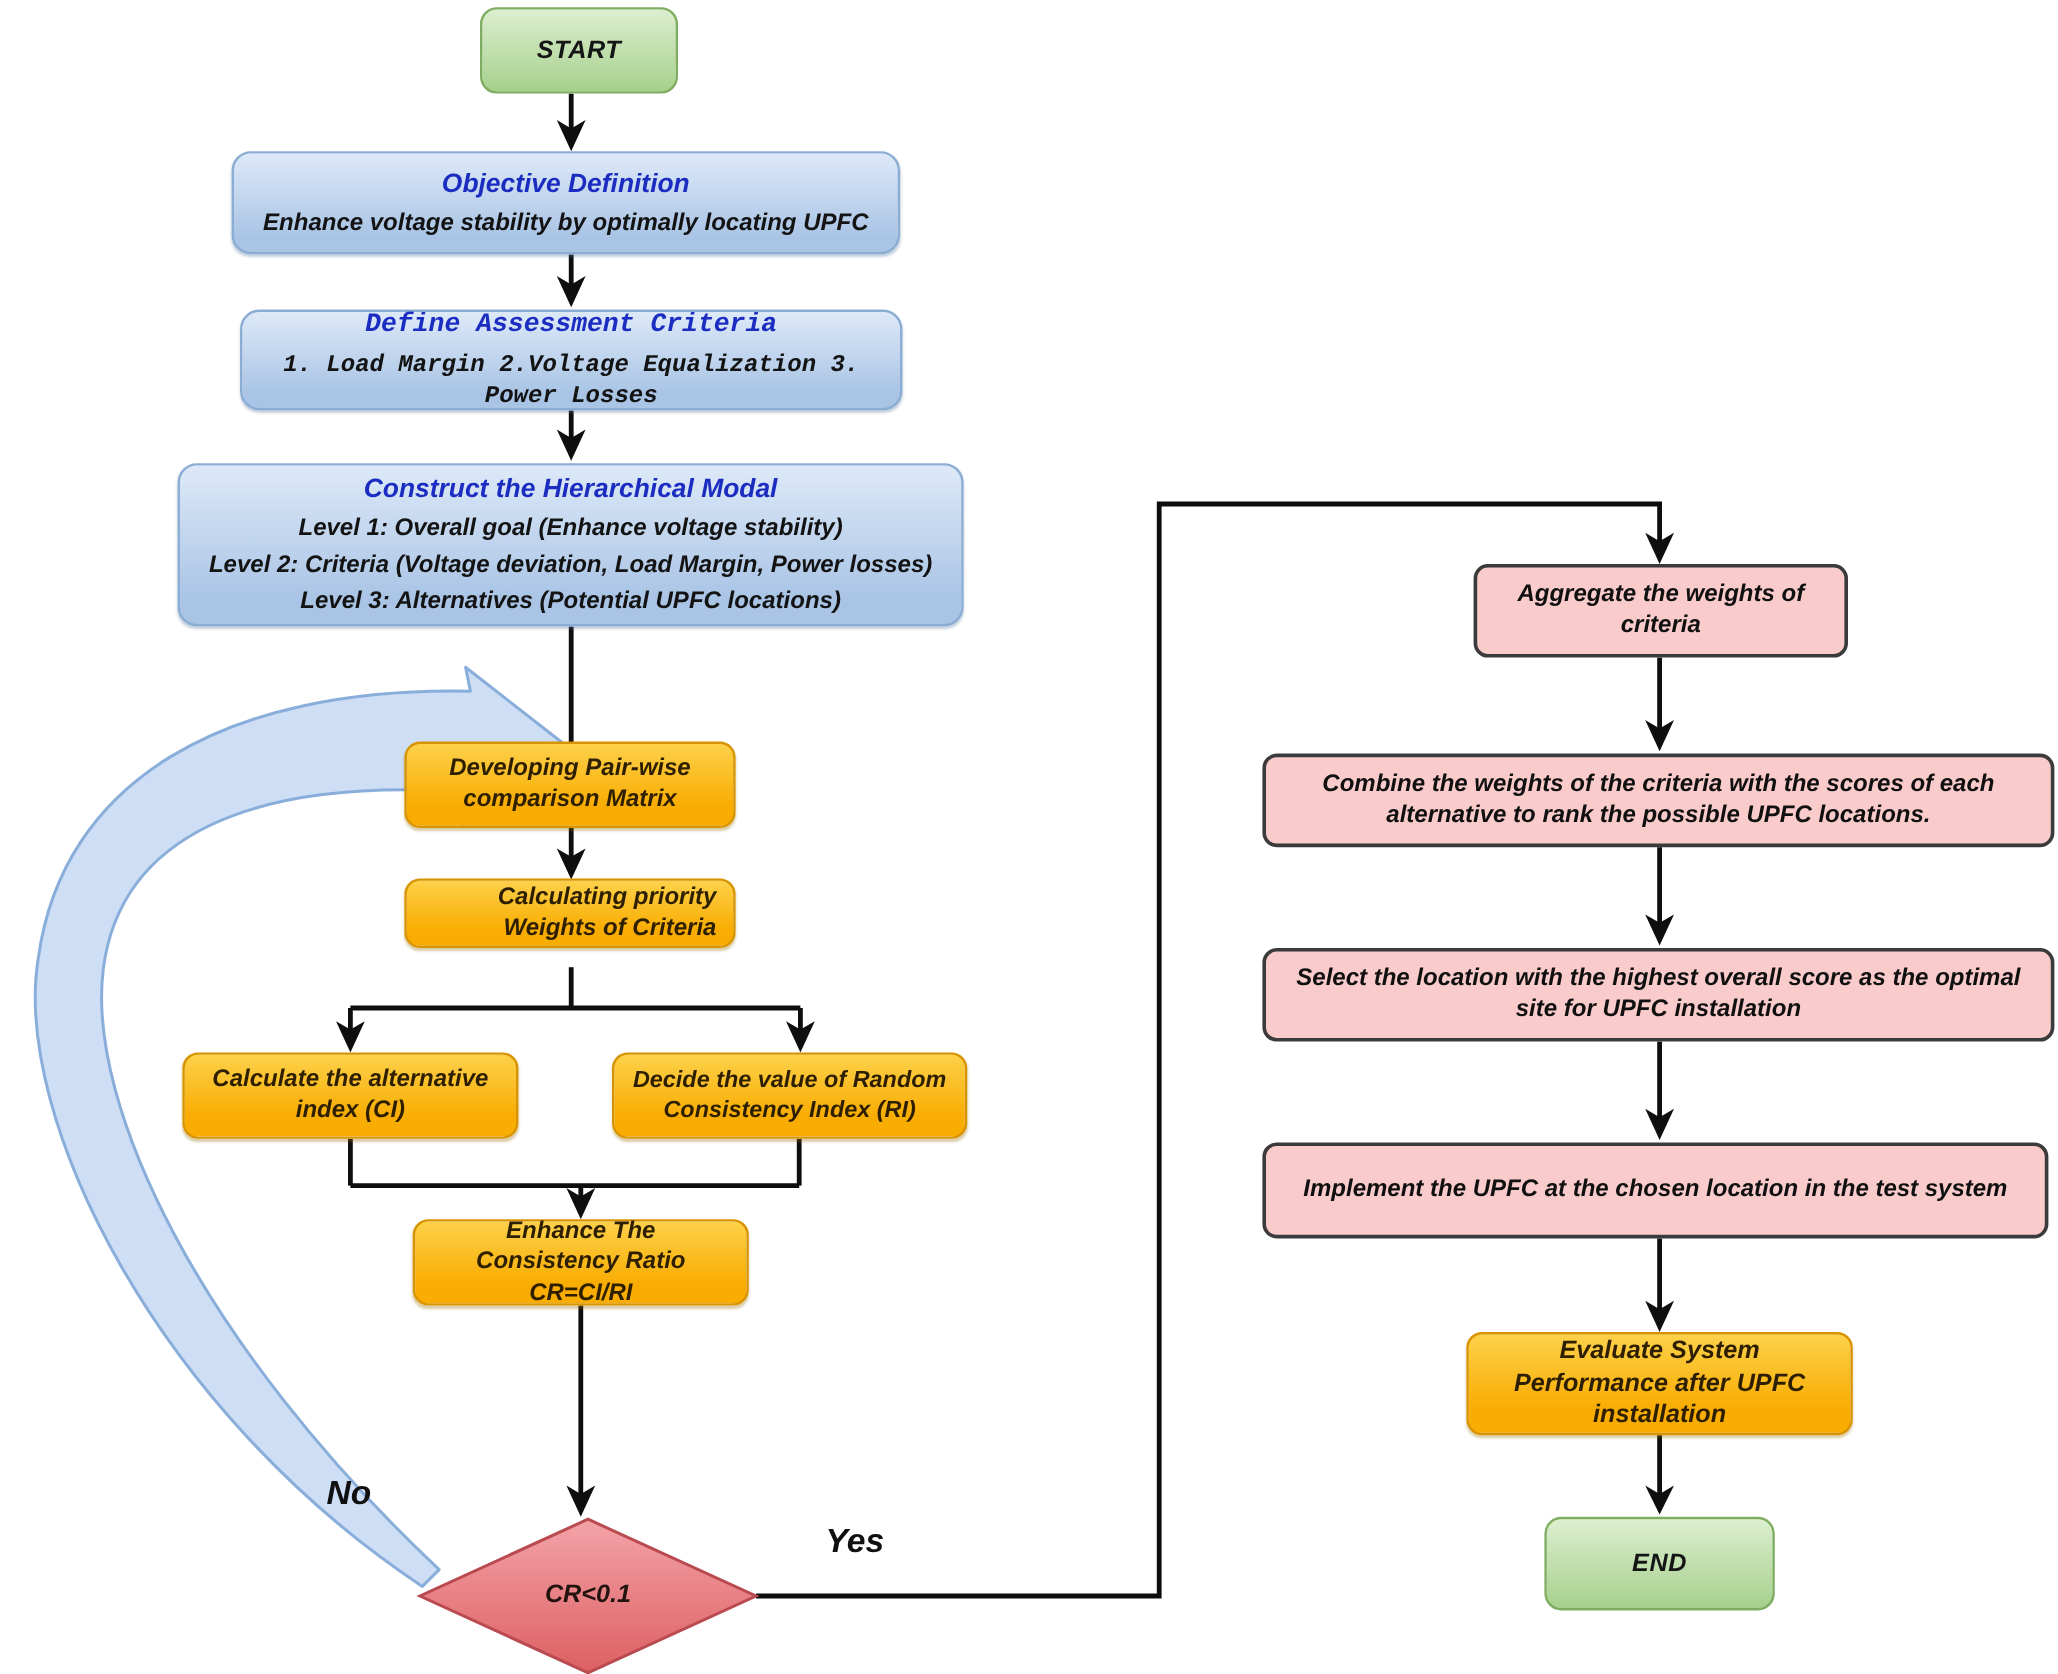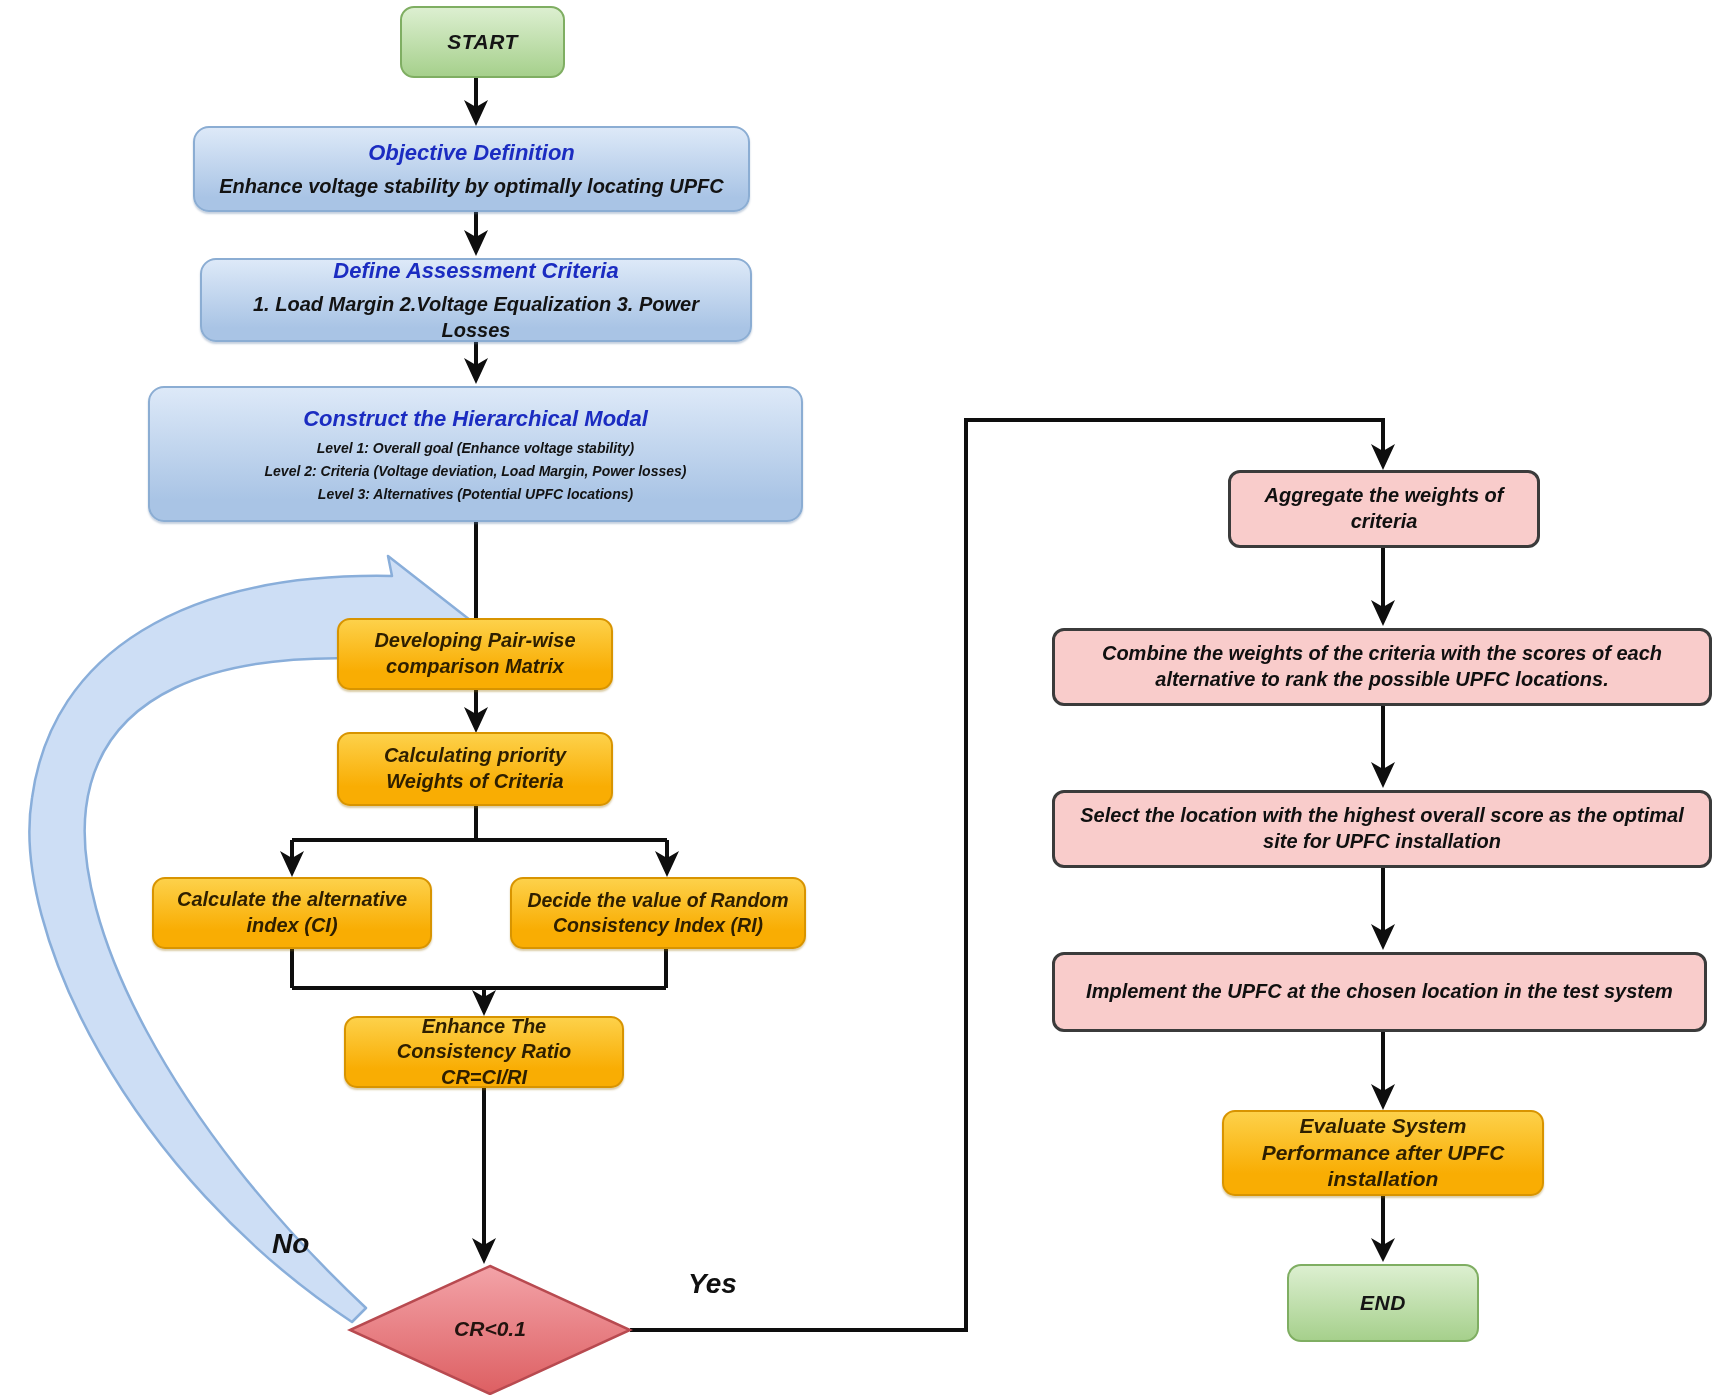--- a/index.html
+++ b/index.html
@@ -19,21 +19,21 @@
     border:2px solid var(--greenBorder);border-radius:14px;
     font-size:21px;letter-spacing:.5px;
   }
   .blue{
     background:linear-gradient(180deg,var(--blue1) 0%,var(--blue2) 85%);
     border:2px solid var(--blueBorder);border-radius:16px;
     box-shadow:0 2px 2px rgba(90,120,160,.35);
   }
   .blue .head{color:var(--blueHeading);font-size:22px;margin-bottom:7px;}
   .blue .body{color:#131313;font-size:20px;}
-  .blue .line{color:#131313;font-size:14px;margin-top:5px;}
+  .blue .line{color:#131313;font-size:20px;margin-top:5px;}
   .orange{
     background:linear-gradient(180deg,var(--orange1) 0%,var(--orange2) 75%);
     border:2px solid var(--orangeBorder);border-radius:13px;
     color:var(--orangeText);font-size:20px;
     box-shadow:0 2px 2px rgba(150,110,0,.35);
   }
   .pink{
     background:var(--pink1);
     border:3px solid var(--pinkBorder);border-radius:12px;
     color:#101010;font-size:20px;padding:4px 18px;
@@ -116,37 +116,37 @@
 
   <div class="node green" style="left:400px;top:6px;width:165px;height:72px;">
     <span>START</span>
   </div>
 
   <div class="node blue pad" style="left:193px;top:126px;width:557px;height:86px;">
     <span class="head">Objective Definition</span>
     <span class="body">Enhance voltage stability by optimally locating UPFC</span>
   </div>
 
-  <div class="node blue pad" style="left:200px;top:258px;width:552px;height:84px;">
+  <div class="node blue pad" style="left:200px;top:258px;width:552px;height:84px;font-family:Liberation Mono, monospace;">
     <span class="head">Define Assessment Criteria</span>
     <span class="body">1. Load Margin 2.Voltage Equalization 3. Power Losses</span>
   </div>
 
   <div class="node blue" style="left:148px;top:386px;width:655px;height:136px;padding:6px 18px;">
     <span class="head" style="margin-bottom:2px;">Construct the Hierarchical Modal</span>
     <span class="line">Level 1: Overall goal (Enhance voltage stability)</span>
     <span class="line">Level 2: Criteria (Voltage deviation, Load Margin, Power losses)</span>
     <span class="line">Level 3: Alternatives (Potential UPFC locations)</span>
   </div>
 
   <div class="node orange pad" style="left:337px;top:618px;width:276px;height:72px;">
     <span>Developing Pair-wise comparison Matrix</span>
   </div>
 
-  <div class="node orange pad" style="left:337px;top:732px;width:276px;height:74px;">
+  <div class="node orange pad" style="left:337px;top:732px;width:276px;height:58px;text-align:right;">
     <span>Calculating priority Weights of Criteria</span>
   </div>
 
   <div class="node orange pad" style="left:152px;top:877px;width:280px;height:72px;">
     <span>Calculate the alternative index (CI)</span>
   </div>
 
   <div class="node orange" style="left:510px;top:877px;width:296px;height:72px;padding:20px 8px;font-size:19.5px;">
     <span>Decide the value of Random Consistency Index (RI)</span>
   </div>

